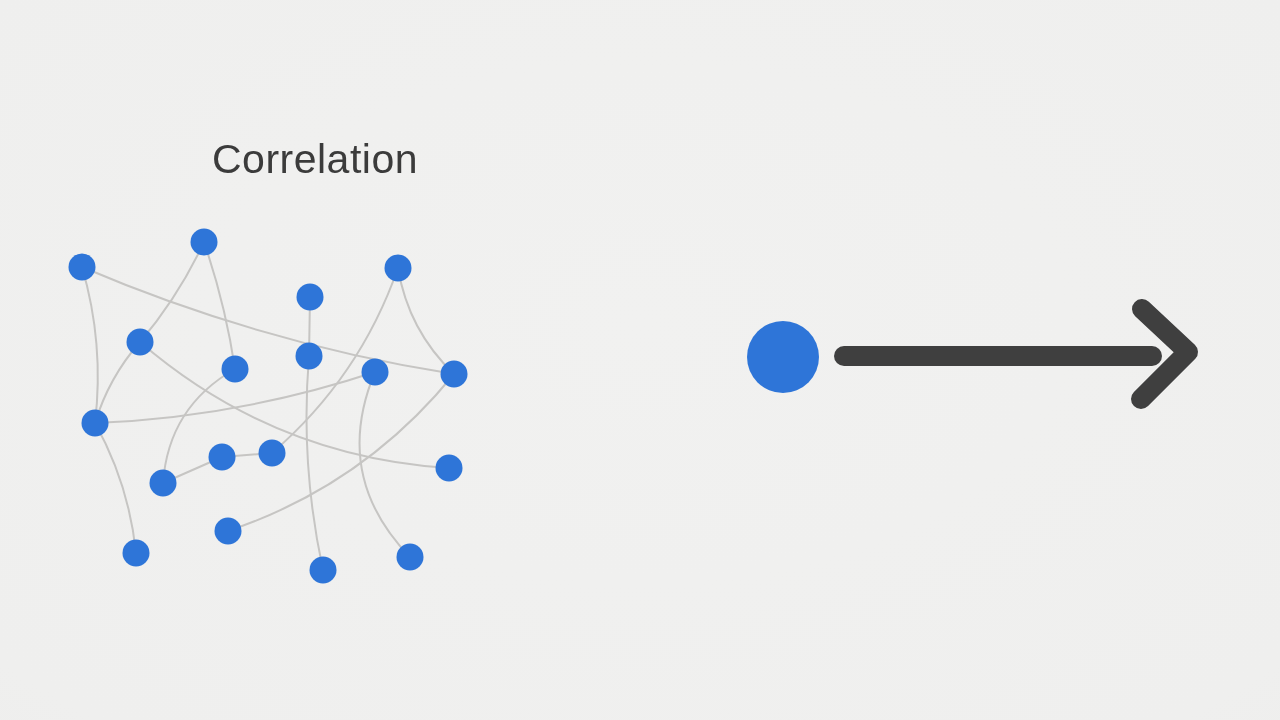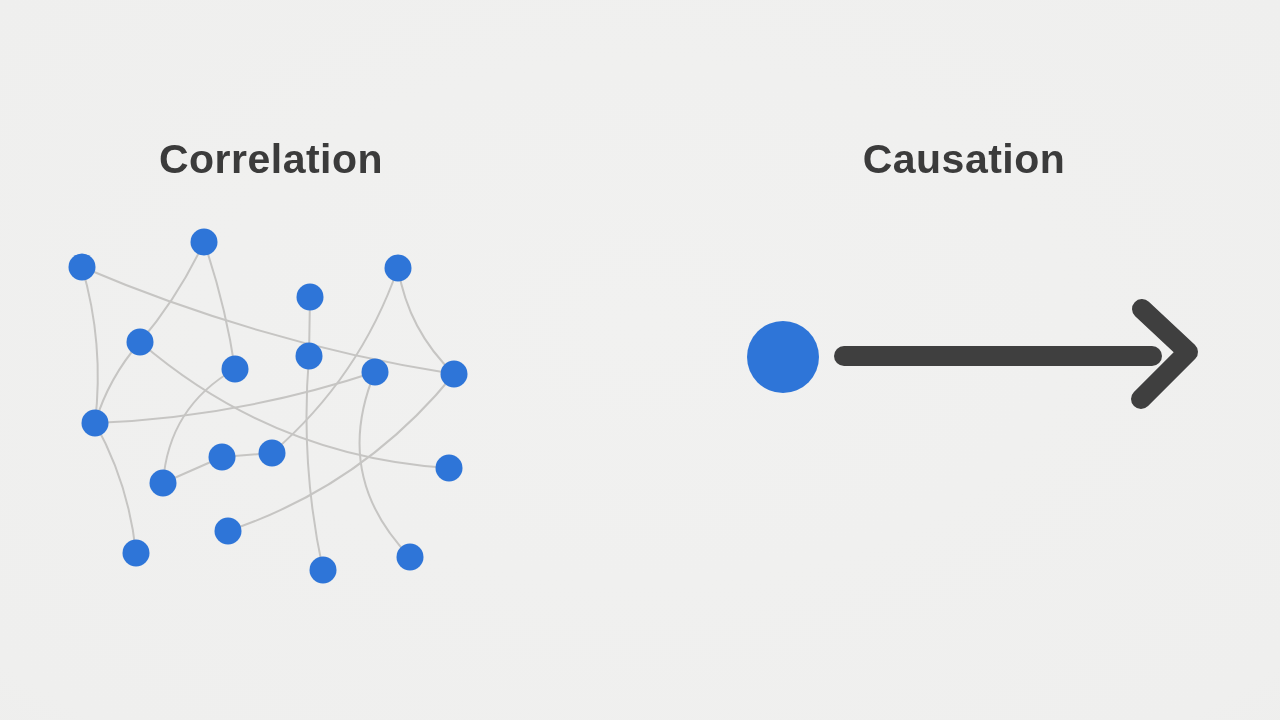--- a/index.html
+++ b/index.html
@@ -16,44 +16,44 @@
   }
   .stage {
     position: absolute;
     inset: 0;
   }
   .panel-title {
     position: absolute;
     top: 136px;
     transform: translateX(-50%);
     font-size: 41px;
-    font-weight: 700;
+    font-weight: 400;
     letter-spacing: 0.5px;
     white-space: nowrap;
     user-select: none;
+    margin-left: 44px;
   }
   .panel-title.left  { left: 271px; }
   .panel-title.right { left: 964px; }
   svg.figure {
     position: absolute;
     left: 0;
     top: 0;
     width: 1280px;
     height: 720px;
     display: block;
   }
 </style>
 </head>
 <body>
 
 <div class="stage">
 
   <div class="panel-title left" style="color: rgb(59, 59, 59);">Correlation</div>
 
-  <div class="panel-title right" style="color: rgb(59, 59, 59);">Causation</div>
 
   <svg class="figure" viewBox="0 0 1280 720">
     <g id="network-edges">
         <path d="M 204 242 Q 178.7381712052921 296.31242957138693 140 342" fill="none" stroke="#c6c5c3" stroke-width="2" stroke-linecap="round"></path>
         <path d="M 204 242 Q 225.32886423582636 304.0772063676329 235 369" fill="none" stroke="#c6c5c3" stroke-width="2" stroke-linecap="round"></path>
         <path d="M 82 267 Q 104.44473213191807 343.67127232234014 95 423" fill="none" stroke="#c6c5c3" stroke-width="2" stroke-linecap="round"></path>
         <path d="M 82 267 Q 261.36575842167304 343.564839879791 454 374" fill="none" stroke="#c6c5c3" stroke-width="2" stroke-linecap="round"></path>
         <path d="M 398 268 Q 408.31613231852555 330.34242066191104 454 374" fill="none" stroke="#c6c5c3" stroke-width="2" stroke-linecap="round"></path>
         <path d="M 398 268 Q 359.79532390719913 377.3876260124708 272 453" fill="none" stroke="#c6c5c3" stroke-width="2" stroke-linecap="round"></path>
         <path d="M 310 297 Q 309.5 326.5 309 356" fill="none" stroke="#c6c5c3" stroke-width="2" stroke-linecap="round"></path>

